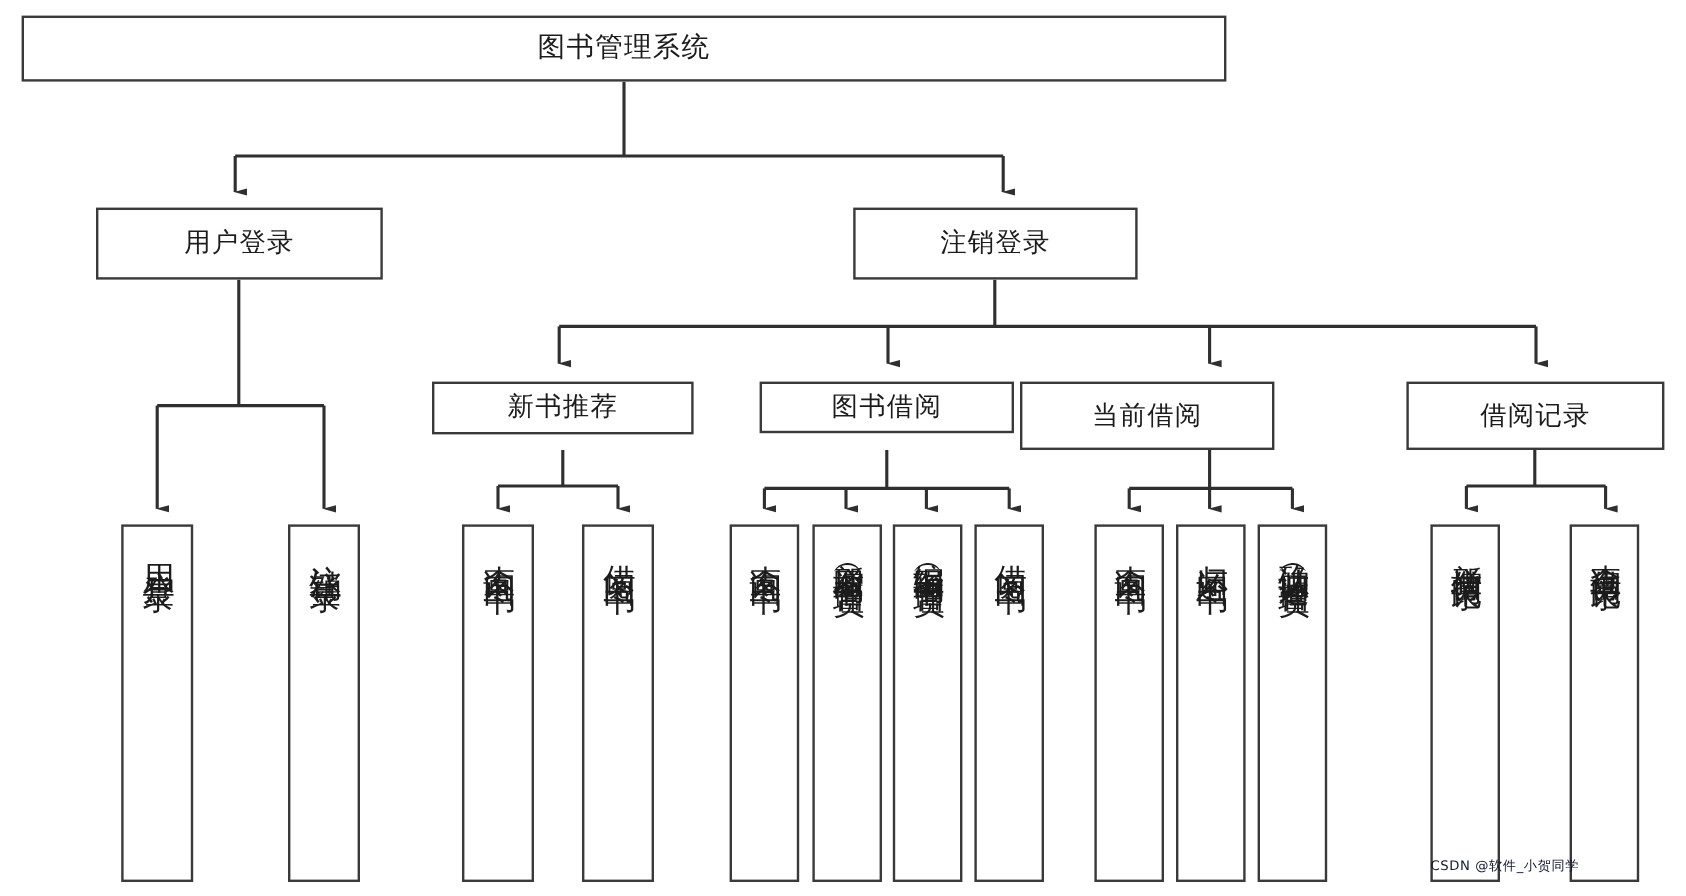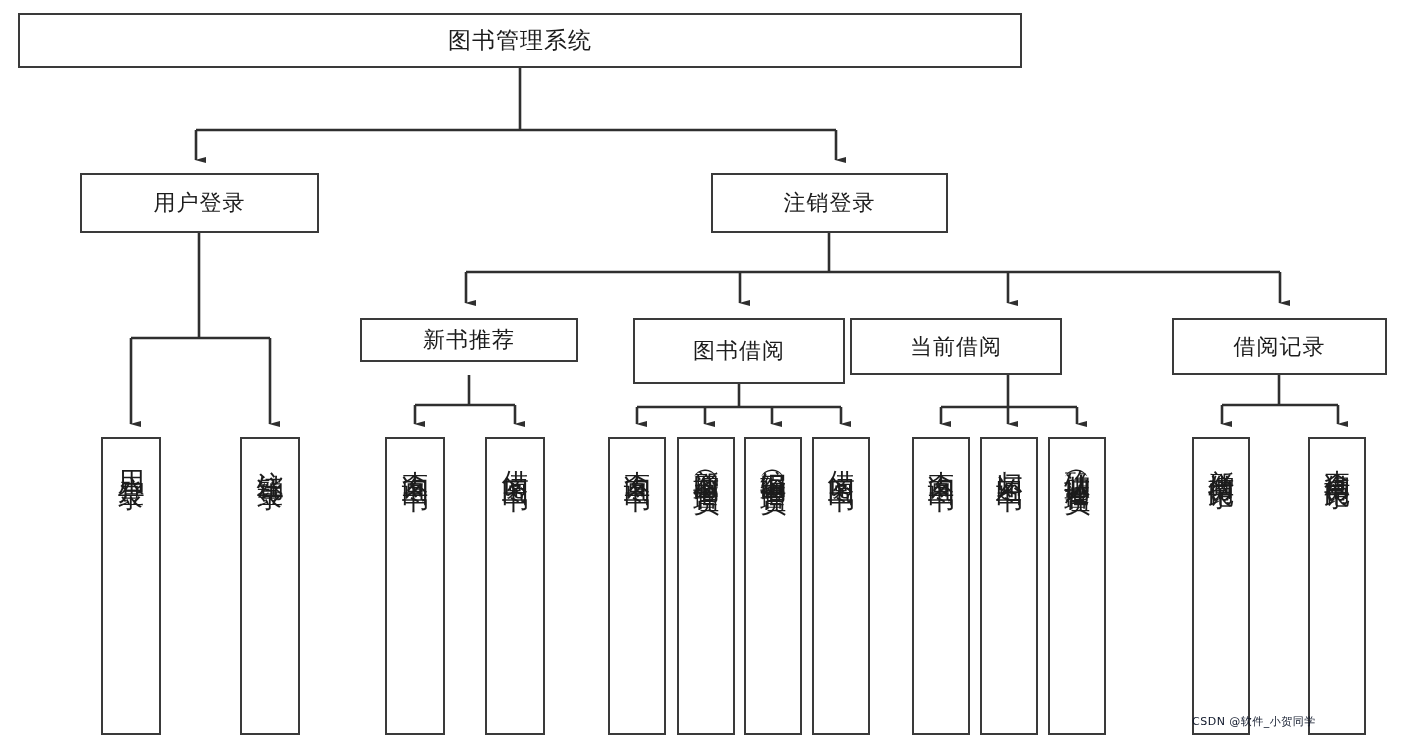--- a/index.html
+++ b/index.html
@@ -140,21 +140,21 @@
   <div class="node h" style="left:80px; top:173px; width:239px; height:60px;">
     <span class="lbl">用户登录</span>
   </div>
   <div class="node h" style="left:711px; top:173px; width:237px; height:60px;">
     <span class="lbl">注销登录</span>
   </div>
 
   <div class="node h" style="left:360px; top:318px; width:218px; height:44px;">
     <span class="lbl">新书推荐</span>
   </div>
-  <div class="node h" style="left:633px; top:318px; width:212px; height:66px;">
+  <div class="node h" style="left:633px; top:318px; width:212px; height:43px;">
     <span class="lbl">图书借阅</span>
   </div>
   <div class="node h" style="left:850px; top:318px; width:212px; height:57px;">
     <span class="lbl">当前借阅</span>
   </div>
   <div class="node h" style="left:1172px; top:318px; width:215px; height:57px;">
     <span class="lbl">借阅记录</span>
   </div>
 
   <div class="node v" style="left:101px; top:437px; width:60px; height:298px;">

